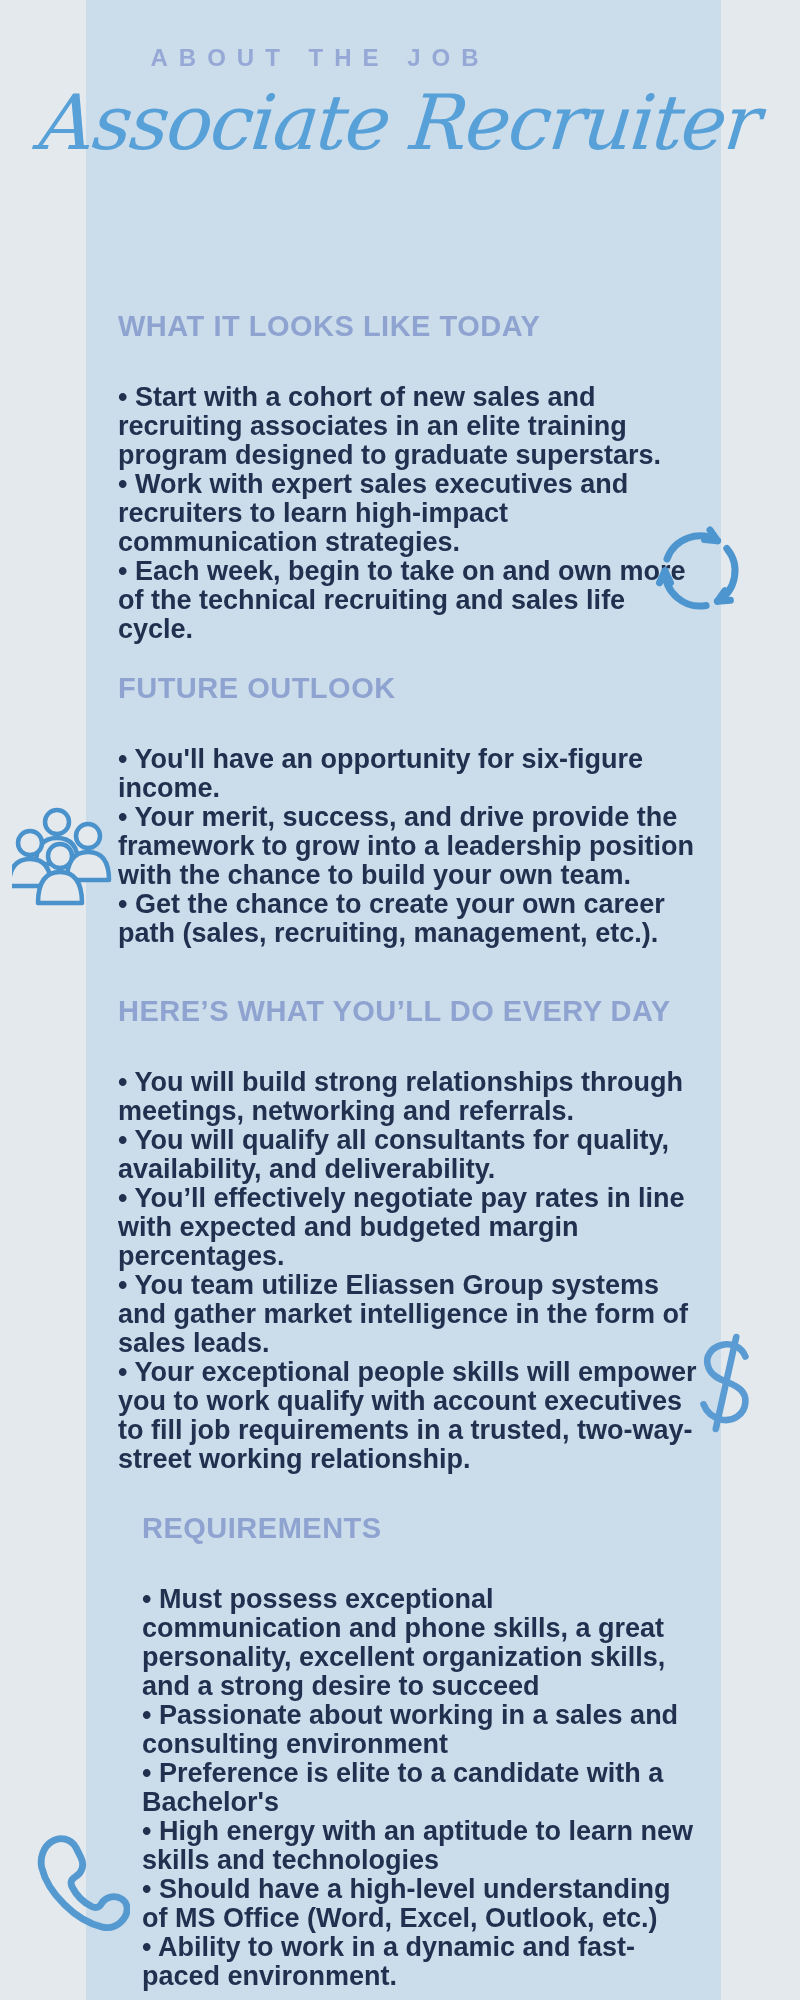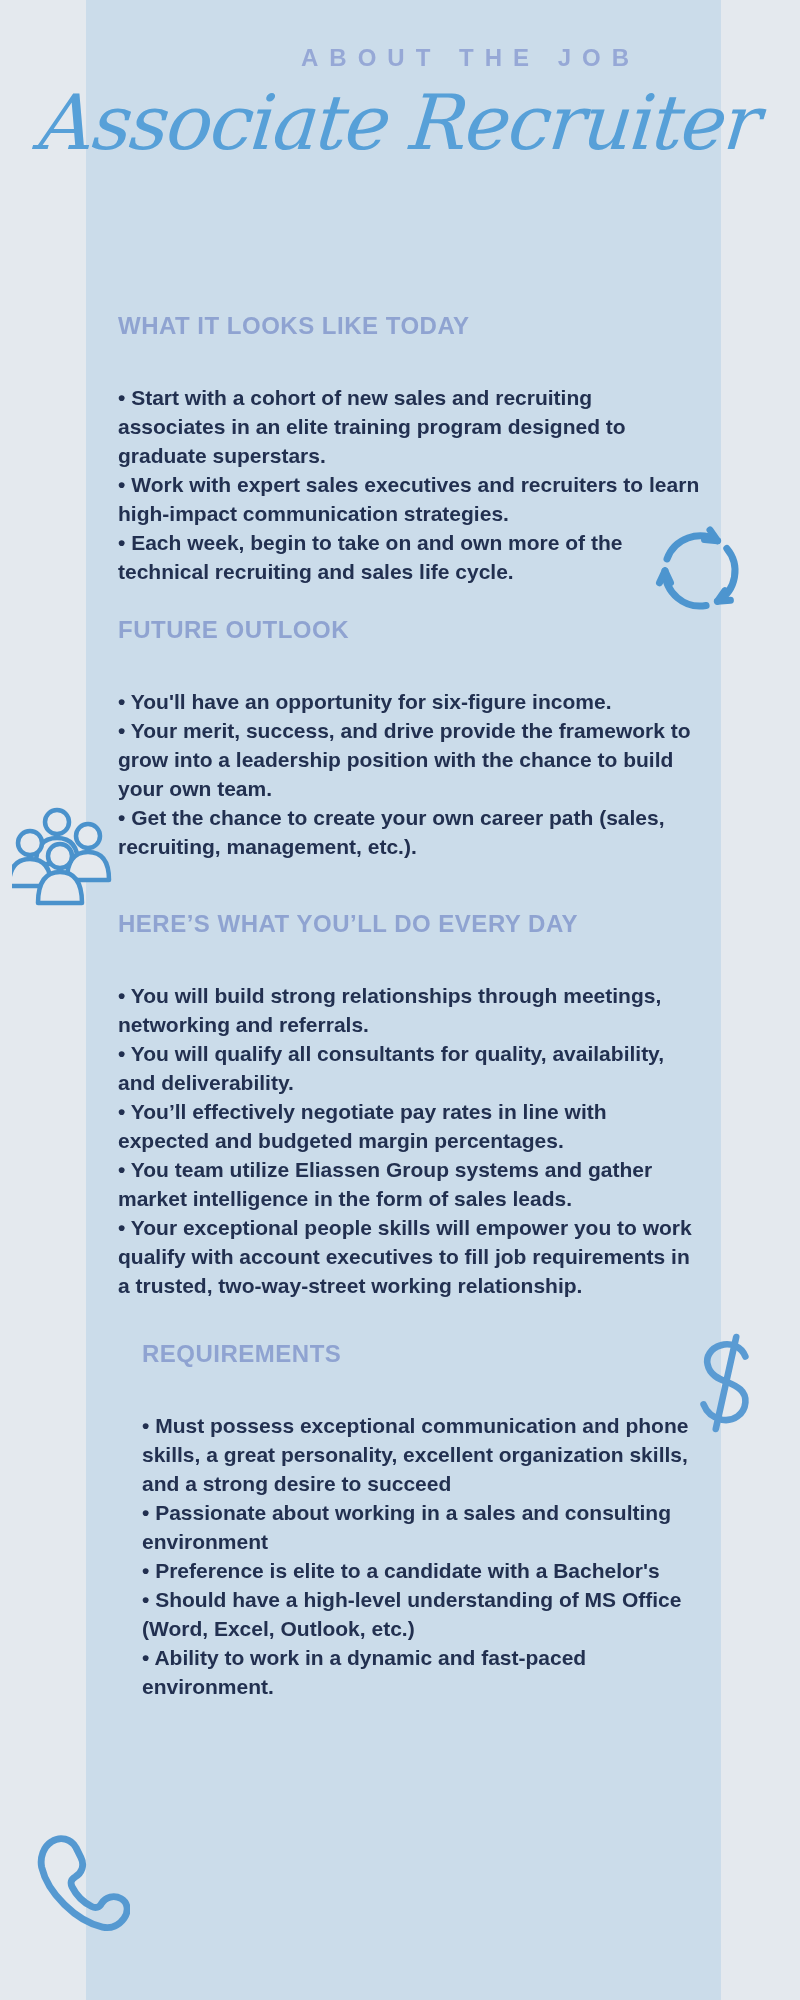--- a/index.html
+++ b/index.html
@@ -13,21 +13,21 @@
   .band {
     position: absolute;
     left: 86px; top: 0;
     width: 635px; height: 2000px;
     background: #cbdcea;
   }
   .eyebrow {
     position: absolute;
     left: 0; top: 44px;
     width: 640px;
-    text-align: right;
+    text-align: center;
     font-size: 24px;
     font-weight: bold;
     letter-spacing: 11px;
     color: #96a8d6;
   }
   .script-title {
     position: absolute;
     left: 0; top: 78px;
     width: 800px;
     text-align: center;
@@ -38,29 +38,29 @@
     letter-spacing: -2px;
     color: #57a0d8;
     transform: skewX(-6deg);
   }
   .content {
     position: absolute;
     left: 118px; top: 311px;
     width: 582px;
   }
   .section h2 {
-    font-size: 24px;
+    font-size: 29px;
     line-height: 30px;
     font-weight: bold;
     letter-spacing: 0.5px;
     color: #8fa3d1;
     margin: 0 0 42px 0;
   }
   .section p {
-    font-size: 21px;
+    font-size: 27px;
     line-height: 29px;
     font-weight: bold;
     color: #223050;
     margin: 0;
   }
   .section p::before { content: "\2022  "; }
   .sec-1 { margin-top: 29px; }
   .sec-2 { margin-top: 48px; }
   .sec-3 { margin-top: 39px; margin-left: 24px; }
   .deco { position: absolute; }
@@ -108,20 +108,21 @@
       <p>Your exceptional people skills will empower you to work qualify with account executives to fill job requirements in a trusted, two-way-street working relationship.</p>
     </div>
   </div>
 
   <div class="section sec-3">
     <h2>REQUIREMENTS</h2>
     <div>
       <p>Must possess exceptional communication and phone skills, a great personality, excellent organization skills, and a strong desire to succeed</p>
       <p>Passionate about working in a sales and consulting environment</p>
       <p>Preference is elite to a candidate with a Bachelor's</p>
+      <p>High energy with an aptitude to learn new skills and technologies</p>
       <p>Should have a high-level understanding of MS Office (Word, Excel, Outlook, etc.)</p>
       <p>Ability to work in a dynamic and fast-paced environment.</p>
     </div>
   </div>
 
 </div>
 
 <div class="deco" id="cycle">
   <svg width="100" height="100" viewBox="0 0 100 100" fill="none" stroke="#4d95cf" stroke-width="7" stroke-linecap="round" stroke-linejoin="round">
     <path d="M17 38 A35 35 0 0 1 67.5 19.7"></path>

